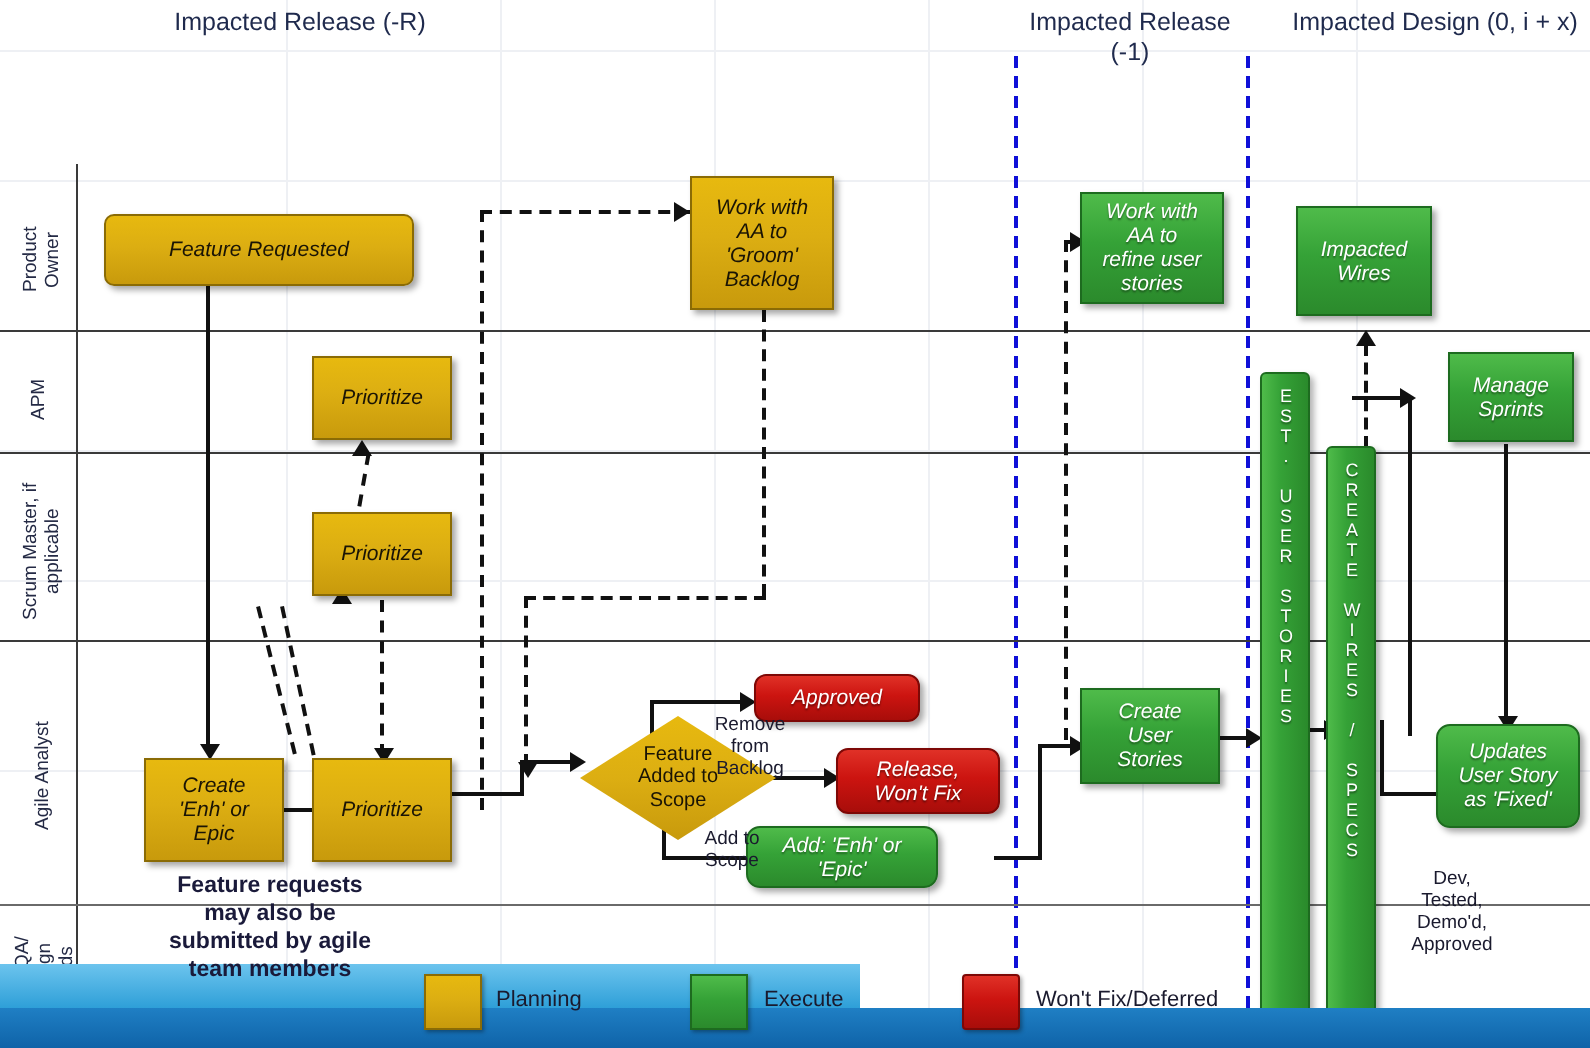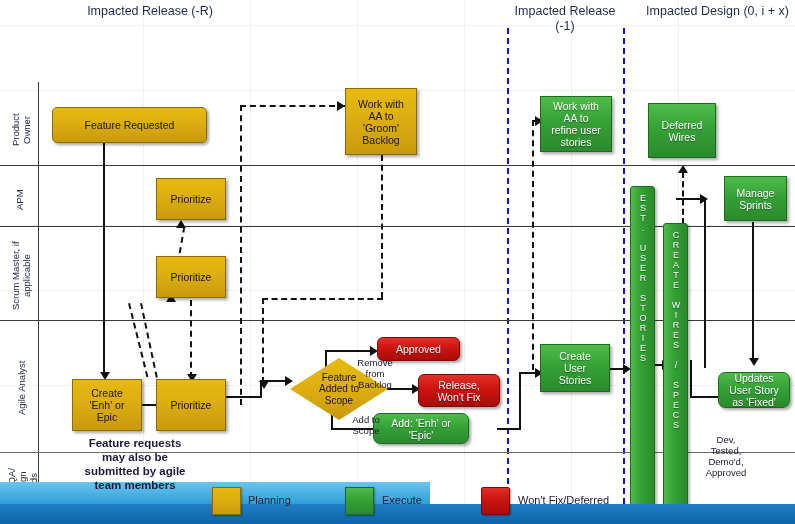--- a/index.html
+++ b/index.html
@@ -41,20 +41,21 @@
 
   
   .node{
     position:absolute;
     display:flex;align-items:center;justify-content:center;
     text-align:center;
     font-size:10.5px;line-height:12px;
     white-space:pre-line;
     box-sizing:border-box;
     box-shadow:2px 2px 3px rgba(0,0,0,.35);
+    font-style:italic;
   }
   .plan{
     background:linear-gradient(180deg,#e7b90f 0%,#dcae12 45%,#c89a0c 100%);
     border:1px solid #8a6b05;color:#1a1405;
   }
   .plan.round{border-radius:5px;}
   .exec{
     background:linear-gradient(180deg,#4fbb4a 0%,#35a237 45%,#2b8a2c 100%);
     border:1px solid #1d6b1f;color:#ffffff;
     text-shadow:0 1px 1px rgba(0,0,0,.4);
@@ -274,27 +275,27 @@
 Stories</div>
 
   <div class="vbar" style="left:630px;top:186px;width:25px;height:330px">
     <span>EST. USER STORIES</span>
   </div>
 
   <div class="vbar" style="left:663px;top:223px;width:25px;height:293px">
     <span>CREATE WIRES / SPECS</span>
   </div>
 
-  <div class="node exec" style="left:648px;top:103px;width:68px;height:55px">Deferred
+  <div class="node exec" style="left:648px;top:103px;width:68px;height:55px">Impacted
 Wires</div>
 
   <div class="node exec" style="left:724px;top:176px;width:63px;height:45px">Manage
 Sprints</div>
 
-  <div class="node exec round" style="left:718px;top:372px;width:72px;height:36px">Updates
+  <div class="node exec round" style="left:718px;top:362px;width:72px;height:52px">Updates
 User Story
 as 'Fixed'</div>
 
   <div class="edge-label" style="left:340px;top:357px;width:70px">Remove
 from
 Backlog</div>
   <div class="edge-label" style="left:336px;top:414px;width:60px">Add to
 Scope</div>
   <div class="edge-label" style="left:690px;top:434px;width:72px">Dev,
 Tested,

